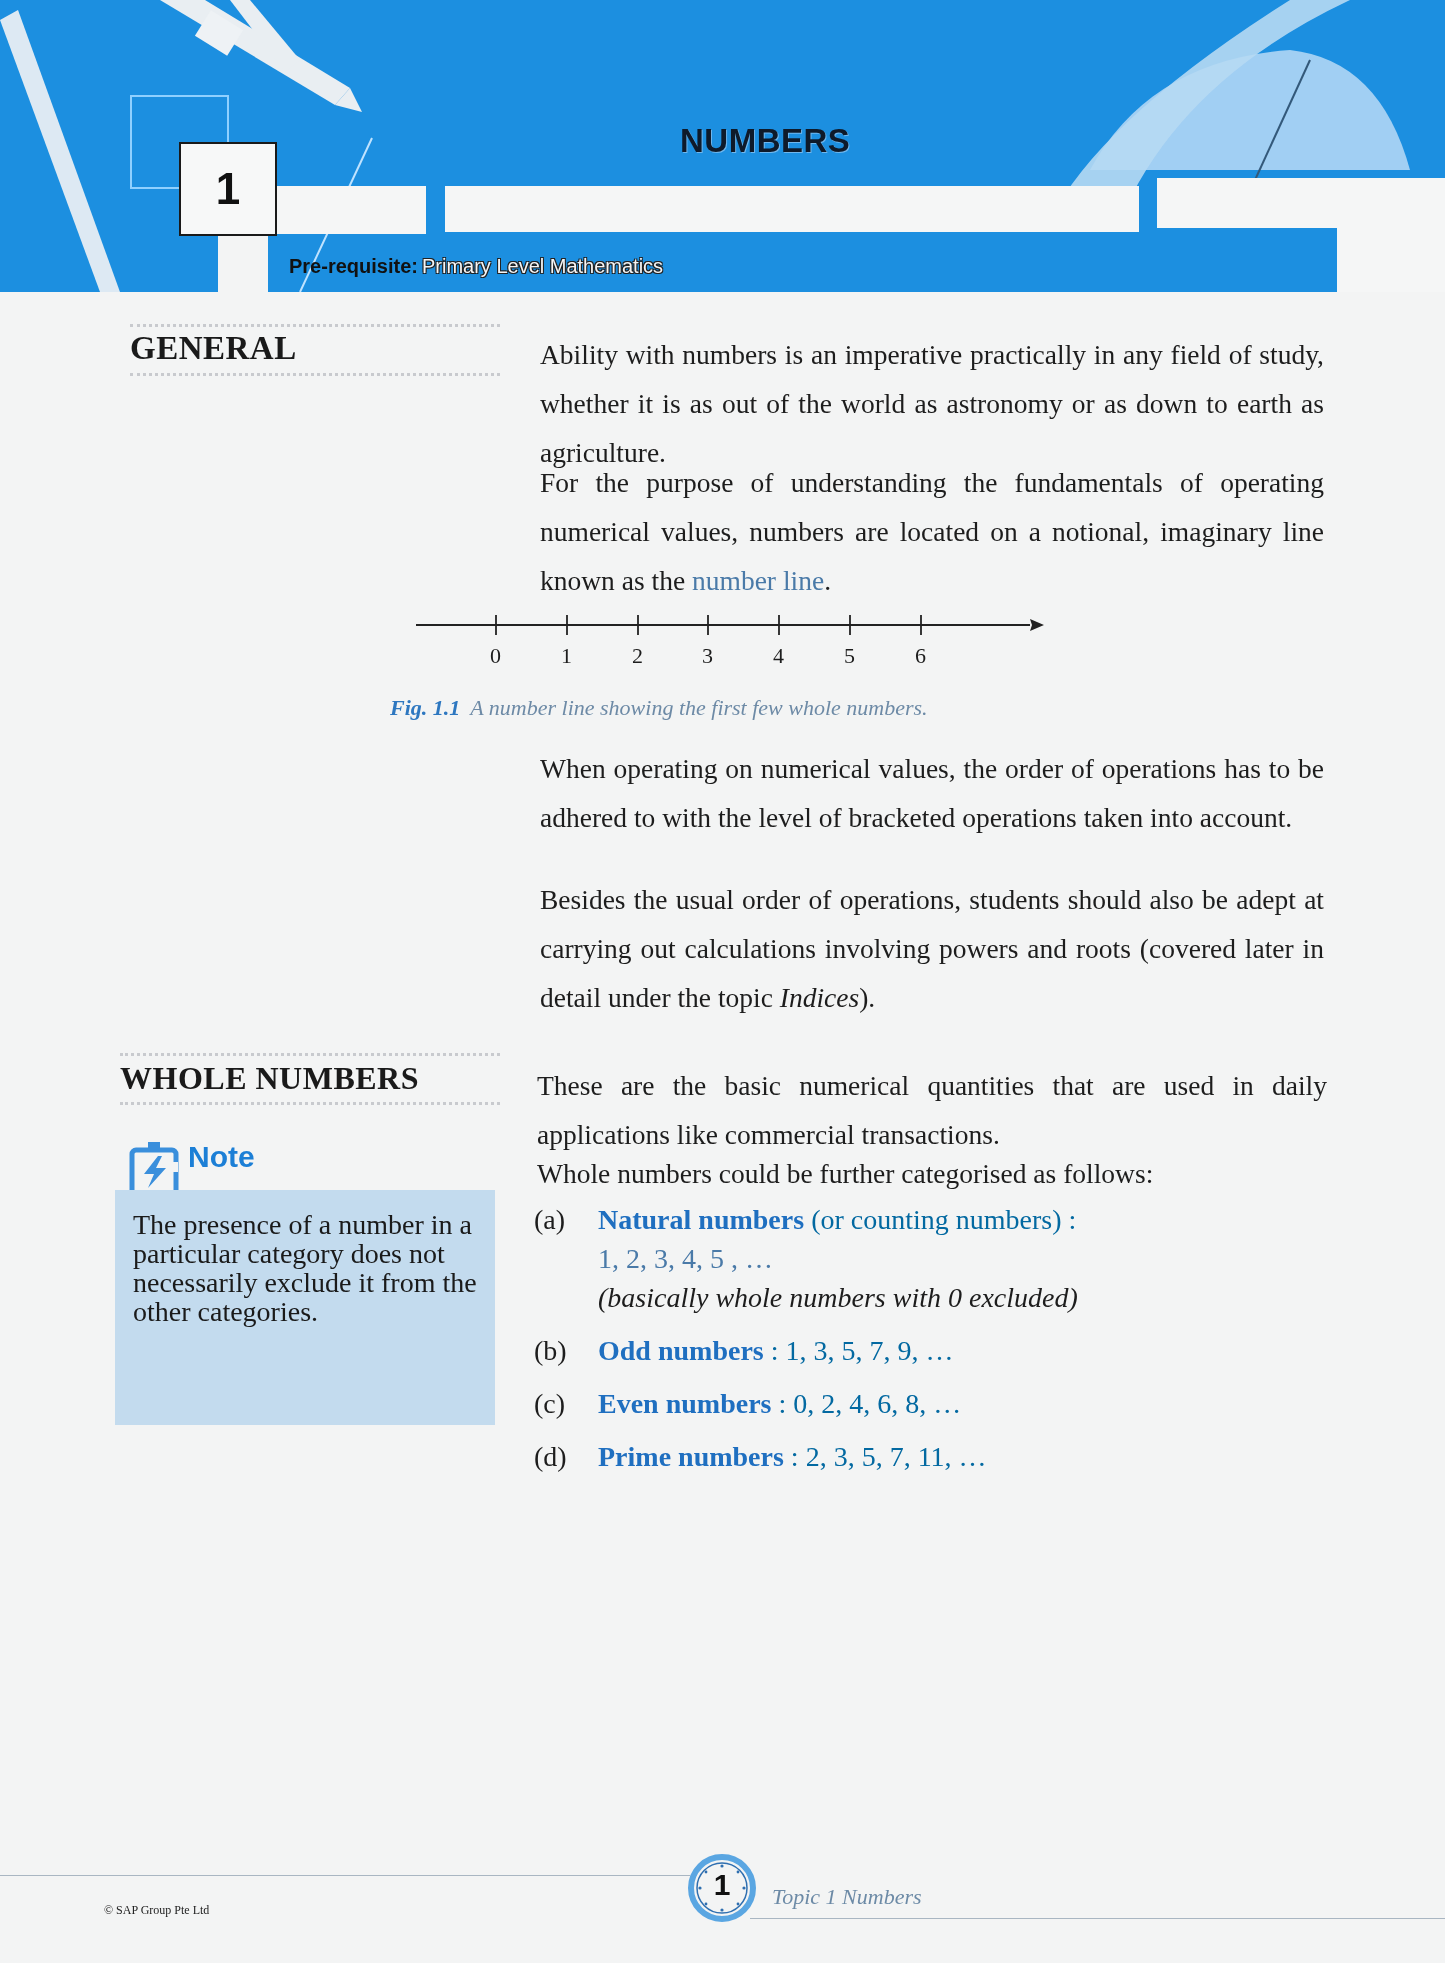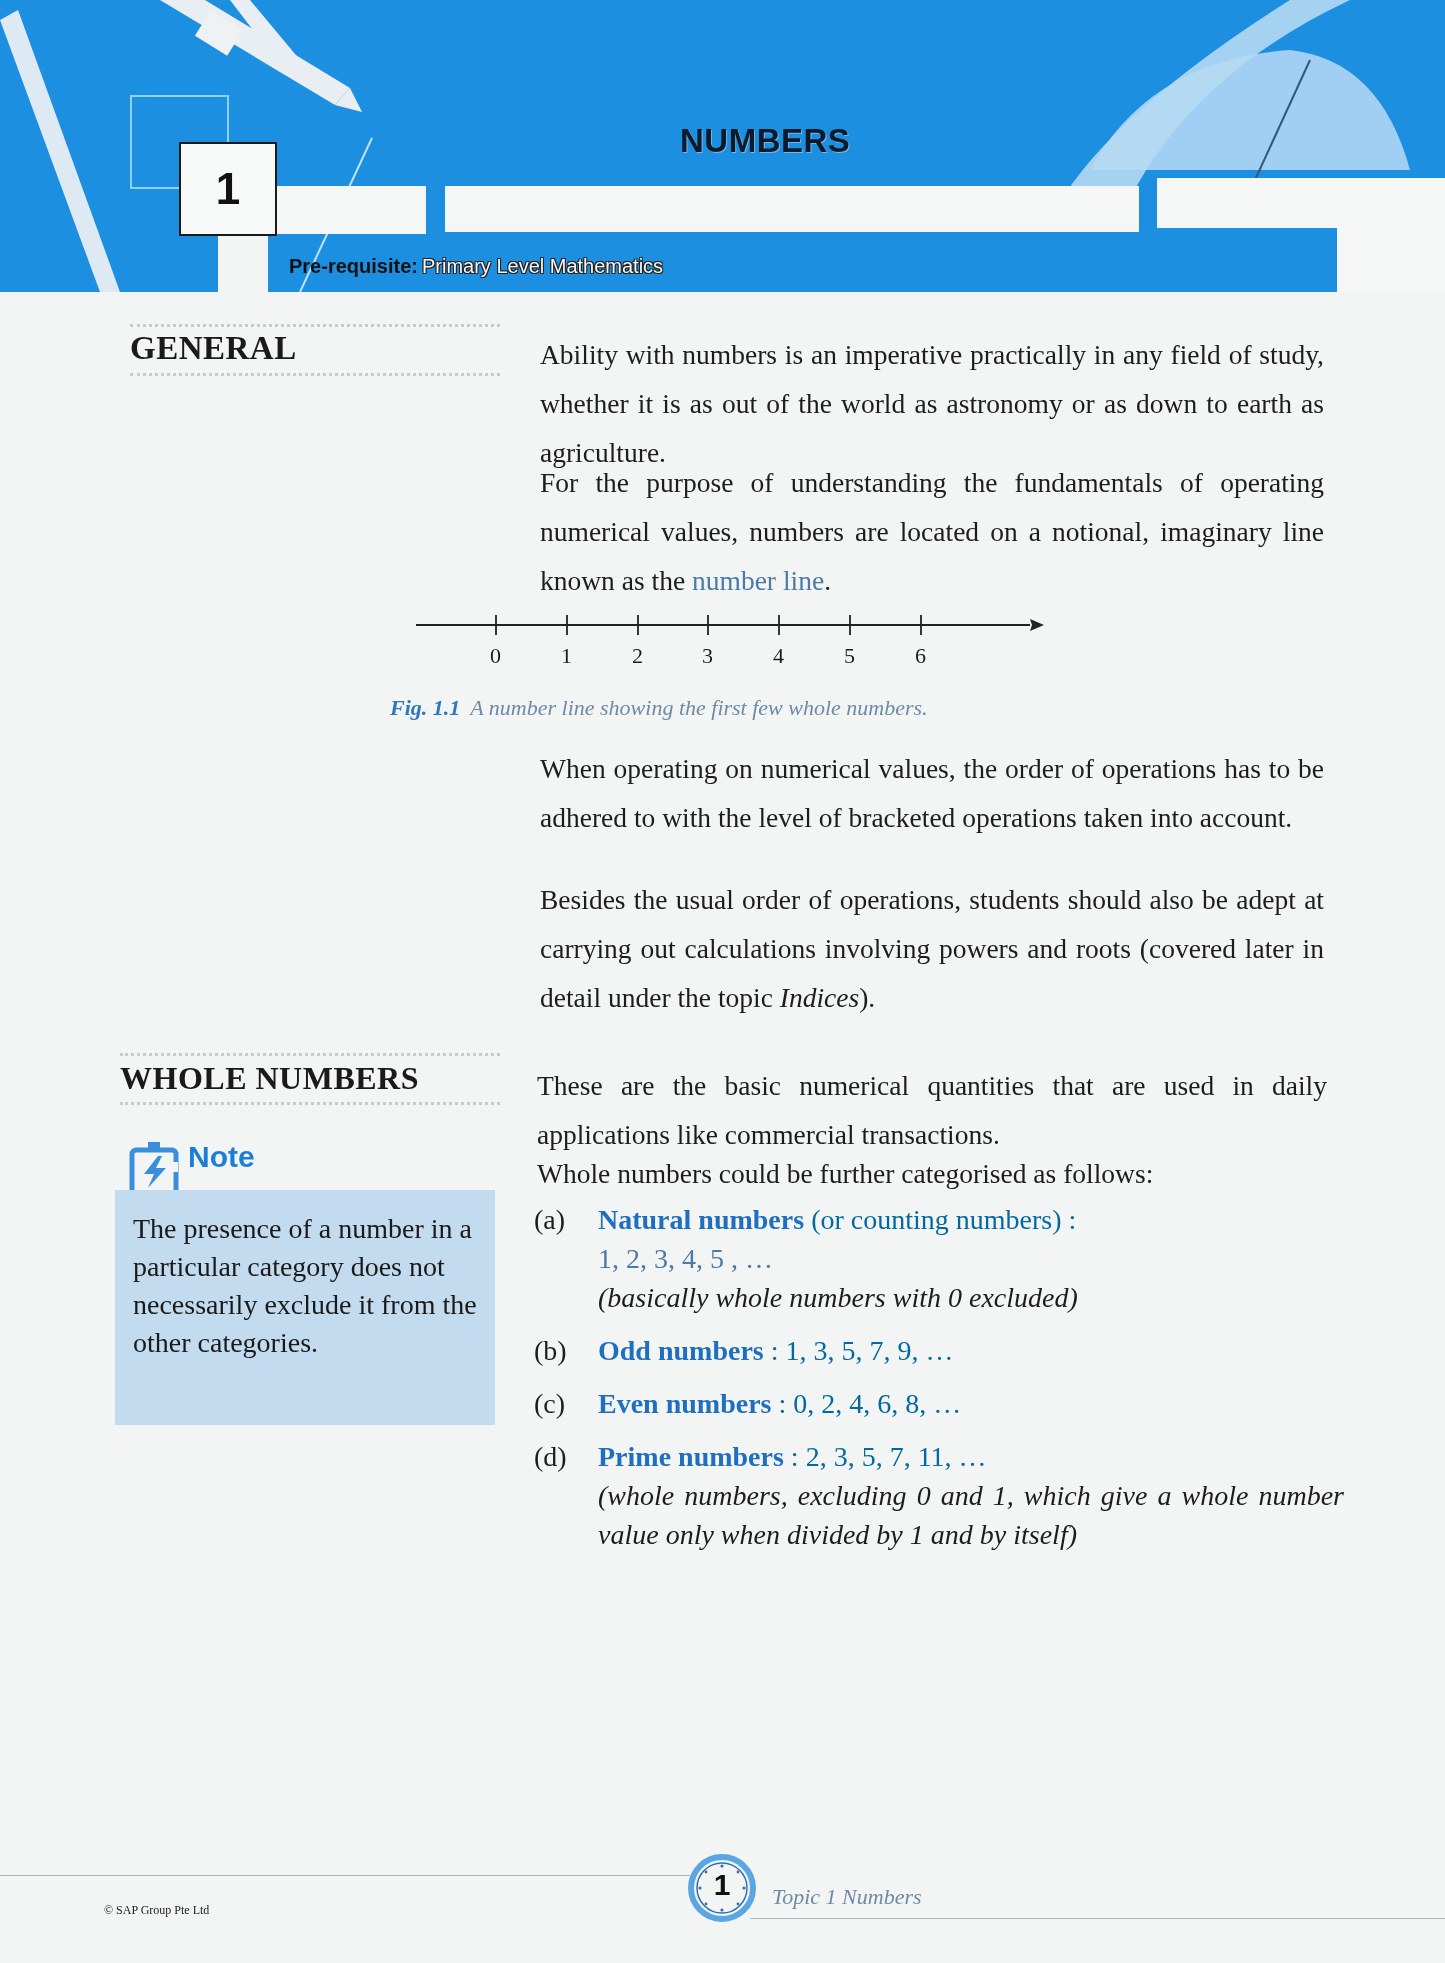--- a/index.html
+++ b/index.html
@@ -71,21 +71,21 @@
     position: absolute; left: 126px; top: 1140px; display: flex; align-items: flex-start;
   }
   .note-title {
     font-family: "Liberation Sans", sans-serif; font-weight: bold; font-size: 30px;
     color: #1c7fd6; margin-left: 4px;
   }
   .note-box {
     position: absolute; left: 115px; top: 1190px; width: 380px; height: 235px;
     background: #c3dbee;
     padding: 20px 10px 0 18px;
-    font-size: 28px; line-height: 38px; color: #1a1a1a;
+    font-size: 28px; line-height: 29px; color: #1a1a1a;
   }
 
   
   .list { position: absolute; left: 534px; top: 1200px; width: 810px; }
   .li { position: relative; padding-left: 64px; font-size: 28px; line-height: 39px; }
   .li + .li { margin-top: 14px; }
   .li .marker { position: absolute; left: 0; top: 0; color: #1d1d1d; }
   .li .term { color: #1f6fc0; font-weight: bold; }
   .li .tail { color: #0369a1; }
   .li .desc { display: block; font-style: italic; text-align: justify; color: #1d1d1d; }
@@ -219,21 +219,20 @@
     <span class="marker">(b)</span>
     <span class="term">Odd numbers</span><span class="tail"> : 1, 3, 5, 7, 9, …</span>
   </div>
   <div class="li">
     <span class="marker">(c)</span>
     <span class="term">Even numbers</span><span class="tail"> : 0, 2, 4, 6, 8, …</span>
   </div>
   <div class="li">
     <span class="marker">(d)</span>
     <span class="term">Prime numbers</span><span class="tail"> : 2, 3, 5, 7, 11, …</span>
-    <span class="desc">(whole numbers, excluding 0 and 1, which give a whole number value only when divided by 1 and by itself)</span>
   </div>
 </div>
 
 <div class="footer-line-left"></div>
 <div class="footer-line-right"></div>
 <div class="copyright">© SAP Group Pte Ltd</div>
 <svg class="page-badge" viewBox="0 0 72 72">
   <circle cx="36" cy="36" r="31" fill="#f3f4f4" stroke="#5aa6e2" stroke-width="6"></circle>
   <circle cx="36" cy="36" r="25" fill="none" stroke="#2f6fb0" stroke-width="1.5"></circle>
   <g fill="#2f6fb0">

